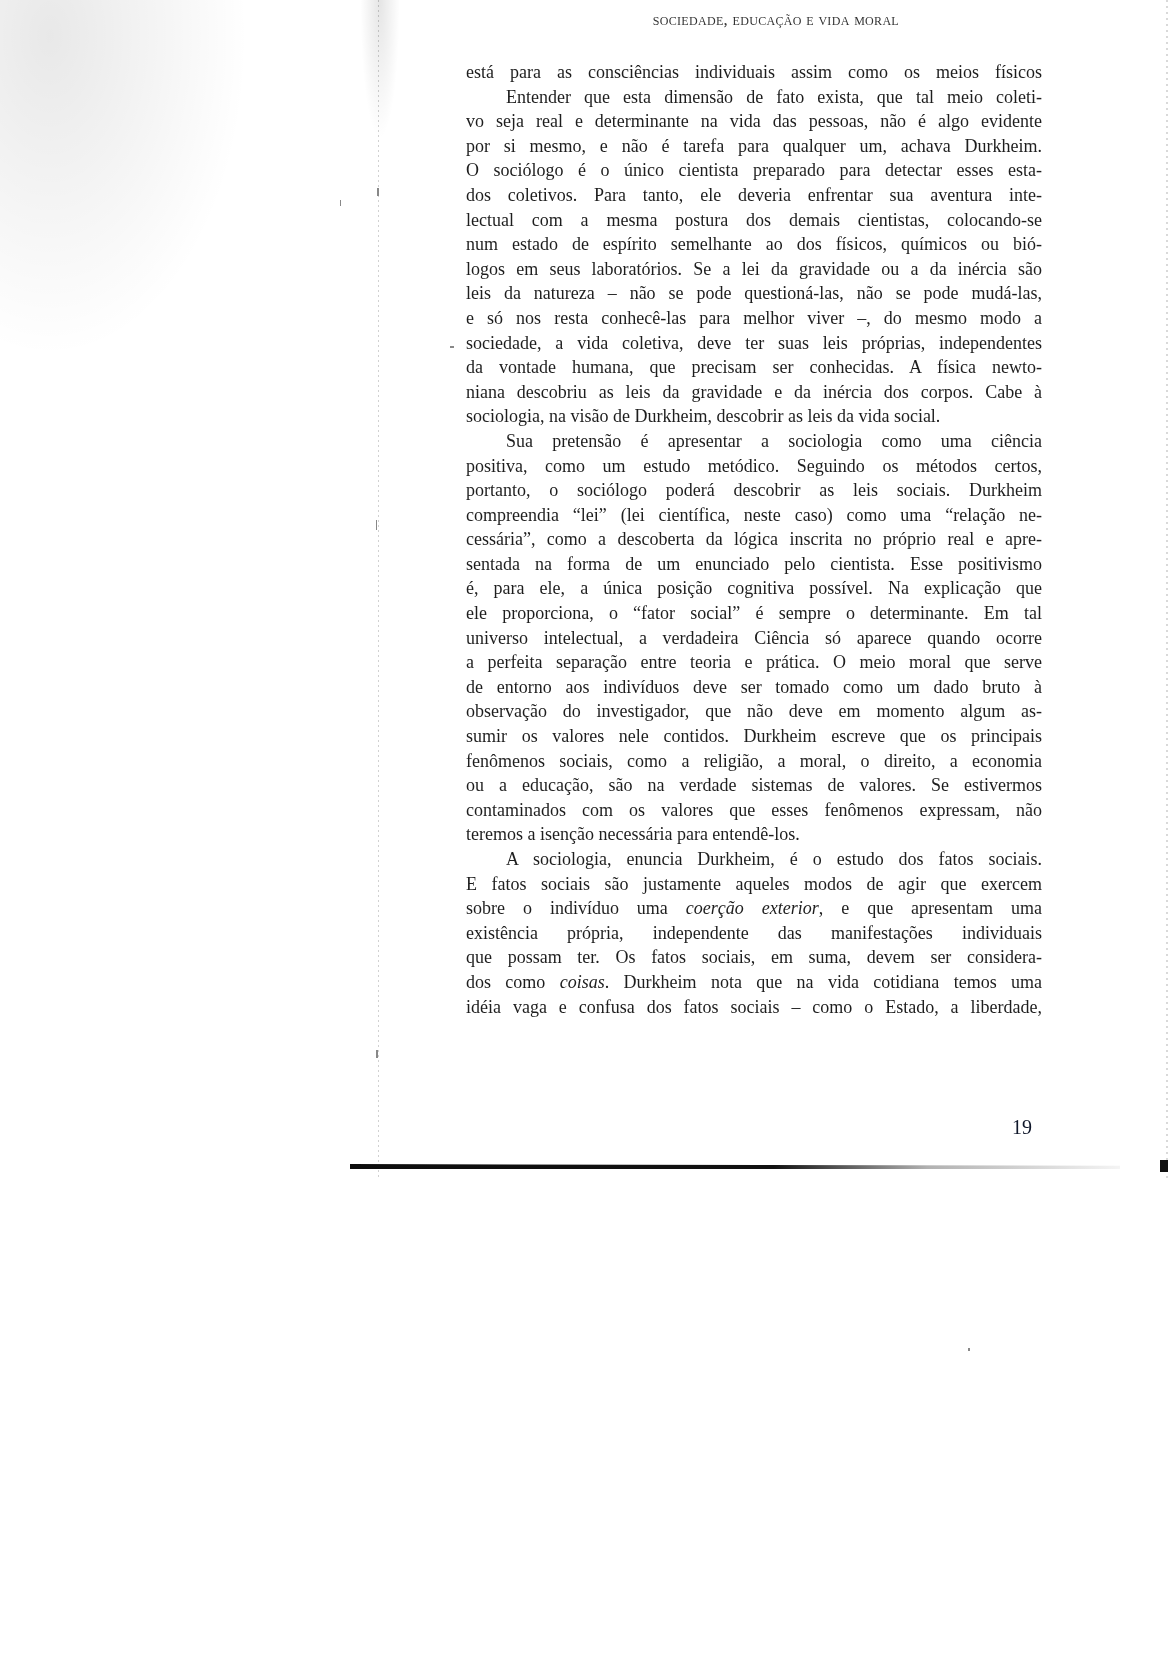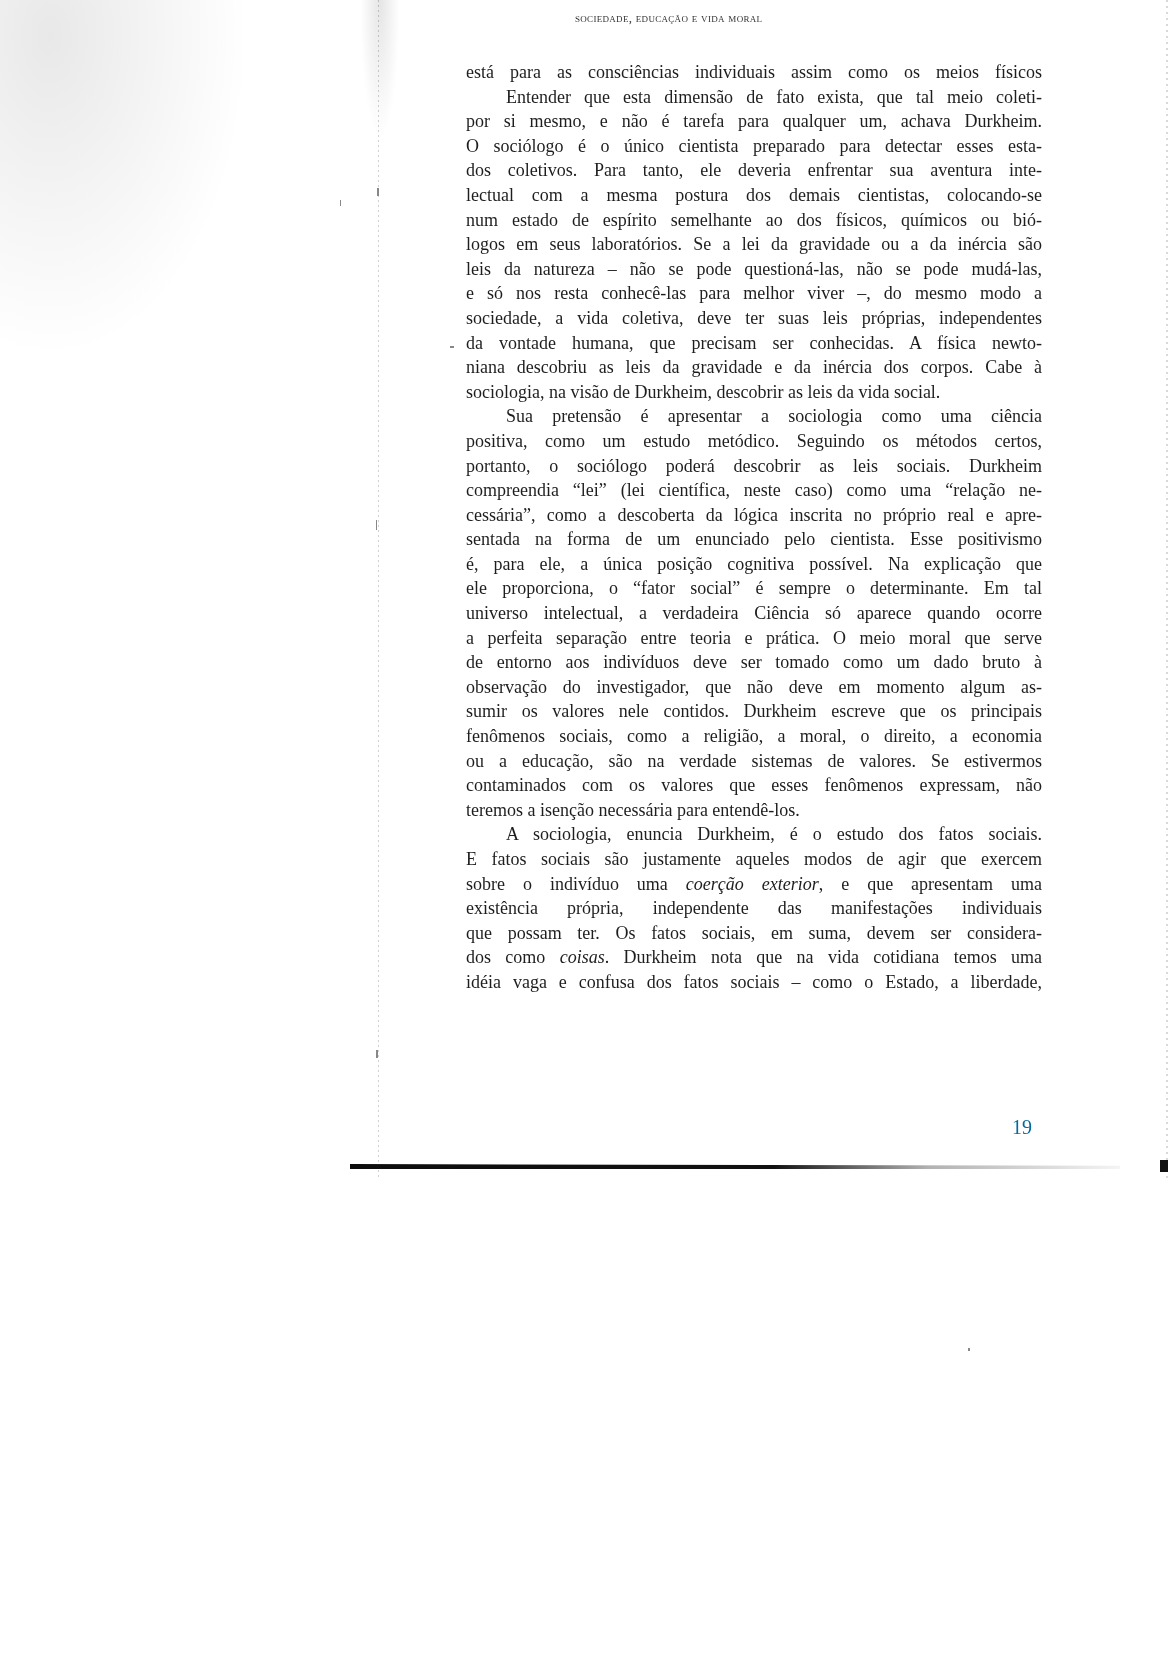--- a/index.html
+++ b/index.html
@@ -19,38 +19,38 @@
   }
   .gutter-band {
     position: absolute; left: 360px; top: 0; width: 40px; height: 140px;
     background: radial-gradient(ellipse at 50% 0%, rgba(0,0,0,0.10), rgba(0,0,0,0) 70%);
   }
   .right-edge {
     position: absolute; left: 1166px; top: 0; width: 2px; height: 1180px;
     background: repeating-linear-gradient(to bottom, rgba(0,0,0,0.15) 0 2px, rgba(0,0,0,0) 2px 6px);
   }
   .running-head {
-    position: absolute; top: 10px; left: 575px; width: 340px;
-    font-size: 13px; letter-spacing: 0.3px; color: #333;
+    position: absolute; top: 10px; left: 559px; width: 340px;
+    font-size: 17px; letter-spacing: 0.3px; color: #333;
     font-variant: small-caps; text-transform: lowercase;
-    text-align: left; white-space: nowrap;
+    text-align: right; white-space: nowrap;
   }
   .body-text {
     position: absolute; left: 466px; top: 60px; width: 576px;
     font-size: 18px; line-height: 24.6px;
   }
   .line {
     display: block; white-space: nowrap; text-align: justify;
     text-align-last: justify; height: 24.6px;
   }
   .line.last { text-align-last: left; }
   .line.indent { padding-left: 40px; }
   em { }
   .page-number {
-    position: absolute; left: 1012px; top: 1116px; font-size: 20px; color: #0369a1;
+    position: absolute; left: 1012px; top: 1116px; font-size: 20px; color: #0f172a;
   }
   .bottom-rule {
     position: absolute; left: 350px; top: 1162px; width: 770px; height: 7px;
     background: linear-gradient(to right, #0d0d0d 0%, #111 55%, rgba(60,60,60,0.4) 75%, rgba(150,150,150,0.1) 100%);
     clip-path: polygon(0 30%, 100% 55%, 100% 100%, 0 100%);
   }
   .bottom-rule-end {
     position: absolute; left: 1160px; top: 1160px; width: 8px; height: 12px; background: #111;
   }
   .stray-mark { position: absolute; background: #888; }
@@ -61,20 +61,21 @@
 <div class="speckle-left"></div>
 <div class="gutter-band"></div>
 <div class="gutter-line"></div>
 <div class="right-edge"></div>
 
 <div class="running-head">SOCIEDADE, EDUCAÇÃO E VIDA MORAL</div>
 
 <div class="body-text" id="body-text">
     <span class="line">está para as consciências individuais assim como os meios físicos</span>
     <span class="line indent">Entender que esta dimensão de fato exista, que tal meio coleti-</span>
+    <span class="line">vo seja real e determinante na vida das pessoas, não é algo evidente</span>
     <span class="line">por si mesmo, e não é tarefa para qualquer um, achava Durkheim.</span>
     <span class="line">O sociólogo é o único cientista preparado para detectar esses esta-</span>
     <span class="line">dos coletivos. Para tanto, ele deveria enfrentar sua aventura inte-</span>
     <span class="line">lectual com a mesma postura dos demais cientistas, colocando-se</span>
     <span class="line">num estado de espírito semelhante ao dos físicos, químicos ou bió-</span>
     <span class="line">logos em seus laboratórios. Se a lei da gravidade ou a da inércia são</span>
     <span class="line">leis da natureza – não se pode questioná-las, não se pode mudá-las,</span>
     <span class="line">e só nos resta conhecê-las para melhor viver –, do mesmo modo a</span>
     <span class="line">sociedade, a vida coletiva, deve ter suas leis próprias, independentes</span>
     <span class="line">da vontade humana, que precisam ser conhecidas. A física newto-</span>

